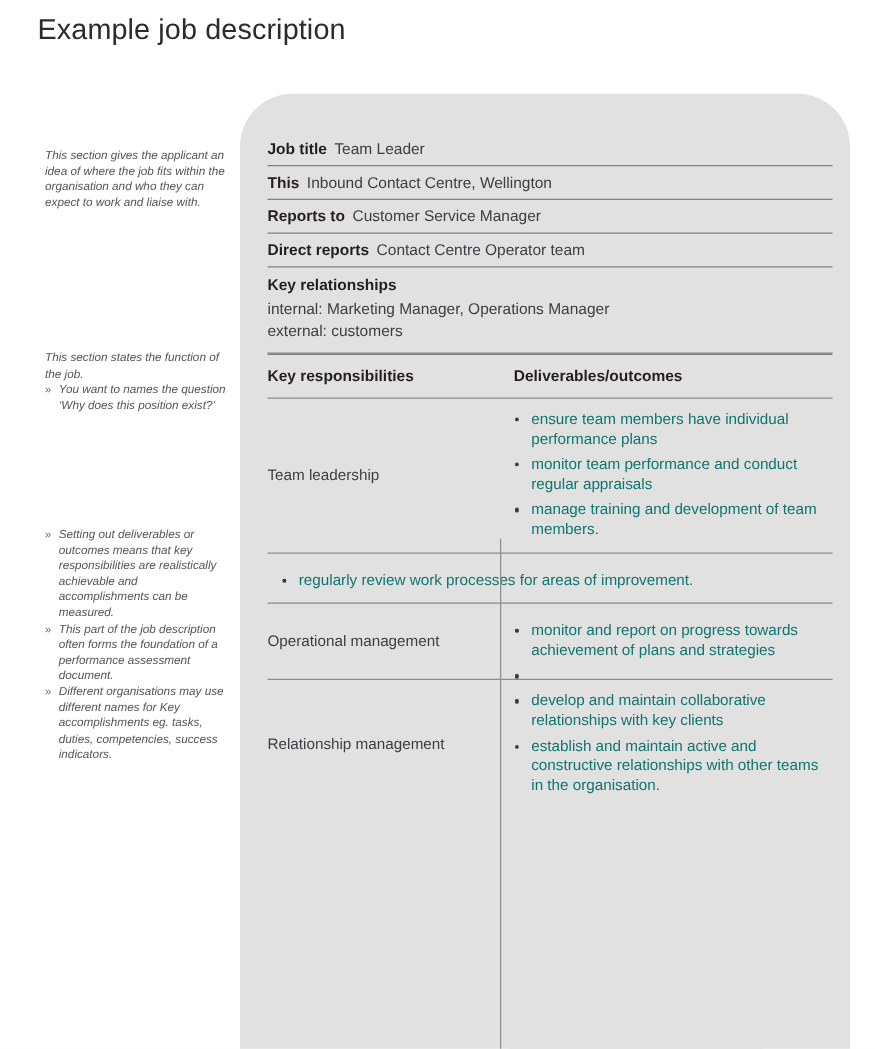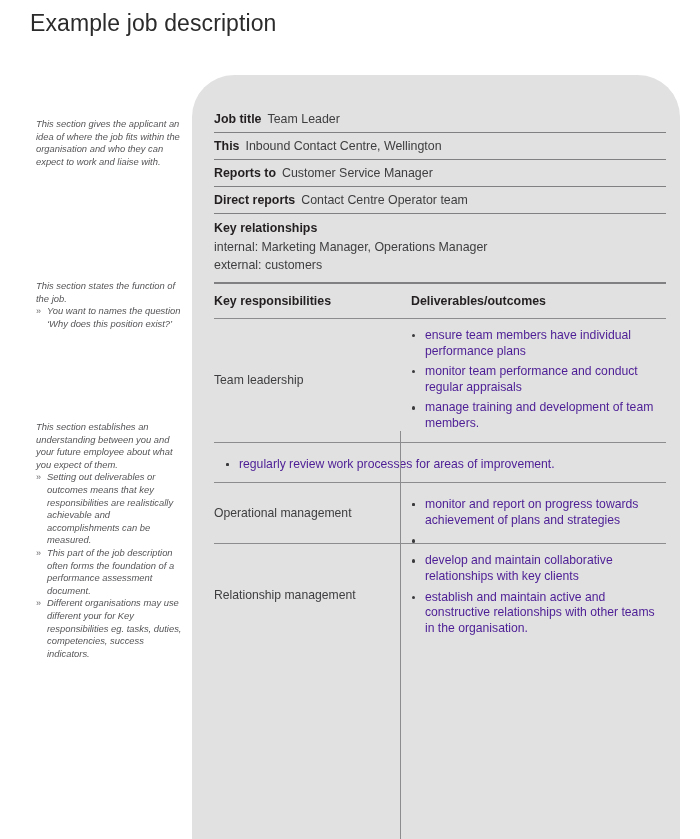--- a/index.html
+++ b/index.html
@@ -173,21 +173,21 @@
   .bullets {
     margin: 0;
     padding: 0;
     list-style: none;
   }
   .bullets li {
     position: relative;
     padding-left: 14px;
     font-size: 12.2px;
     line-height: 15.6px;
-    color: #4c1d95;
+    color: #0f766e;
     margin-bottom: 5px;
   }
   .bullets li:last-child { margin-bottom: 0; }
   .bullets li .dot {
     position: absolute;
     left: 1px;
     top: 6px;
     width: 3.2px;
     height: 3.2px;
     border-radius: 50%;
@@ -218,33 +218,32 @@
     <p class="note-para">This section states the function of the job.</p>
     <ul class="note-bullets">
       <li>
         <span class="guillemet">»</span>
         <span>You want to names the question ‘Why does this position exist?’</span>
       </li>
     </ul>
   </div>
 
   <div id="note-block-2" class="note">
-    <p class="note-para">This section establishes an understanding between you and your future employee about what you expect of them.</p>
     <ul class="note-bullets">
       <li>
         <span class="guillemet">»</span>
         <span>Setting out deliverables or outcomes means that key responsibilities are realistically achievable and accomplishments can be measured.</span>
       </li>
       <li>
         <span class="guillemet">»</span>
         <span>This part of the job description often forms the foundation of a performance assessment document.</span>
       </li>
       <li>
         <span class="guillemet">»</span>
-        <span>Different organisations may use different your for Key responsibilities eg. tasks, duties, competencies, success indicators.</span>
+        <span>Different organisations may use different names for Key accomplishments eg. tasks, duties, competencies, success indicators.</span>
       </li>
     </ul>
   </div>
 
 </div>
 
 <div class="panel">
   <div class="panel-inner">
 
     <div class="kv-row">

